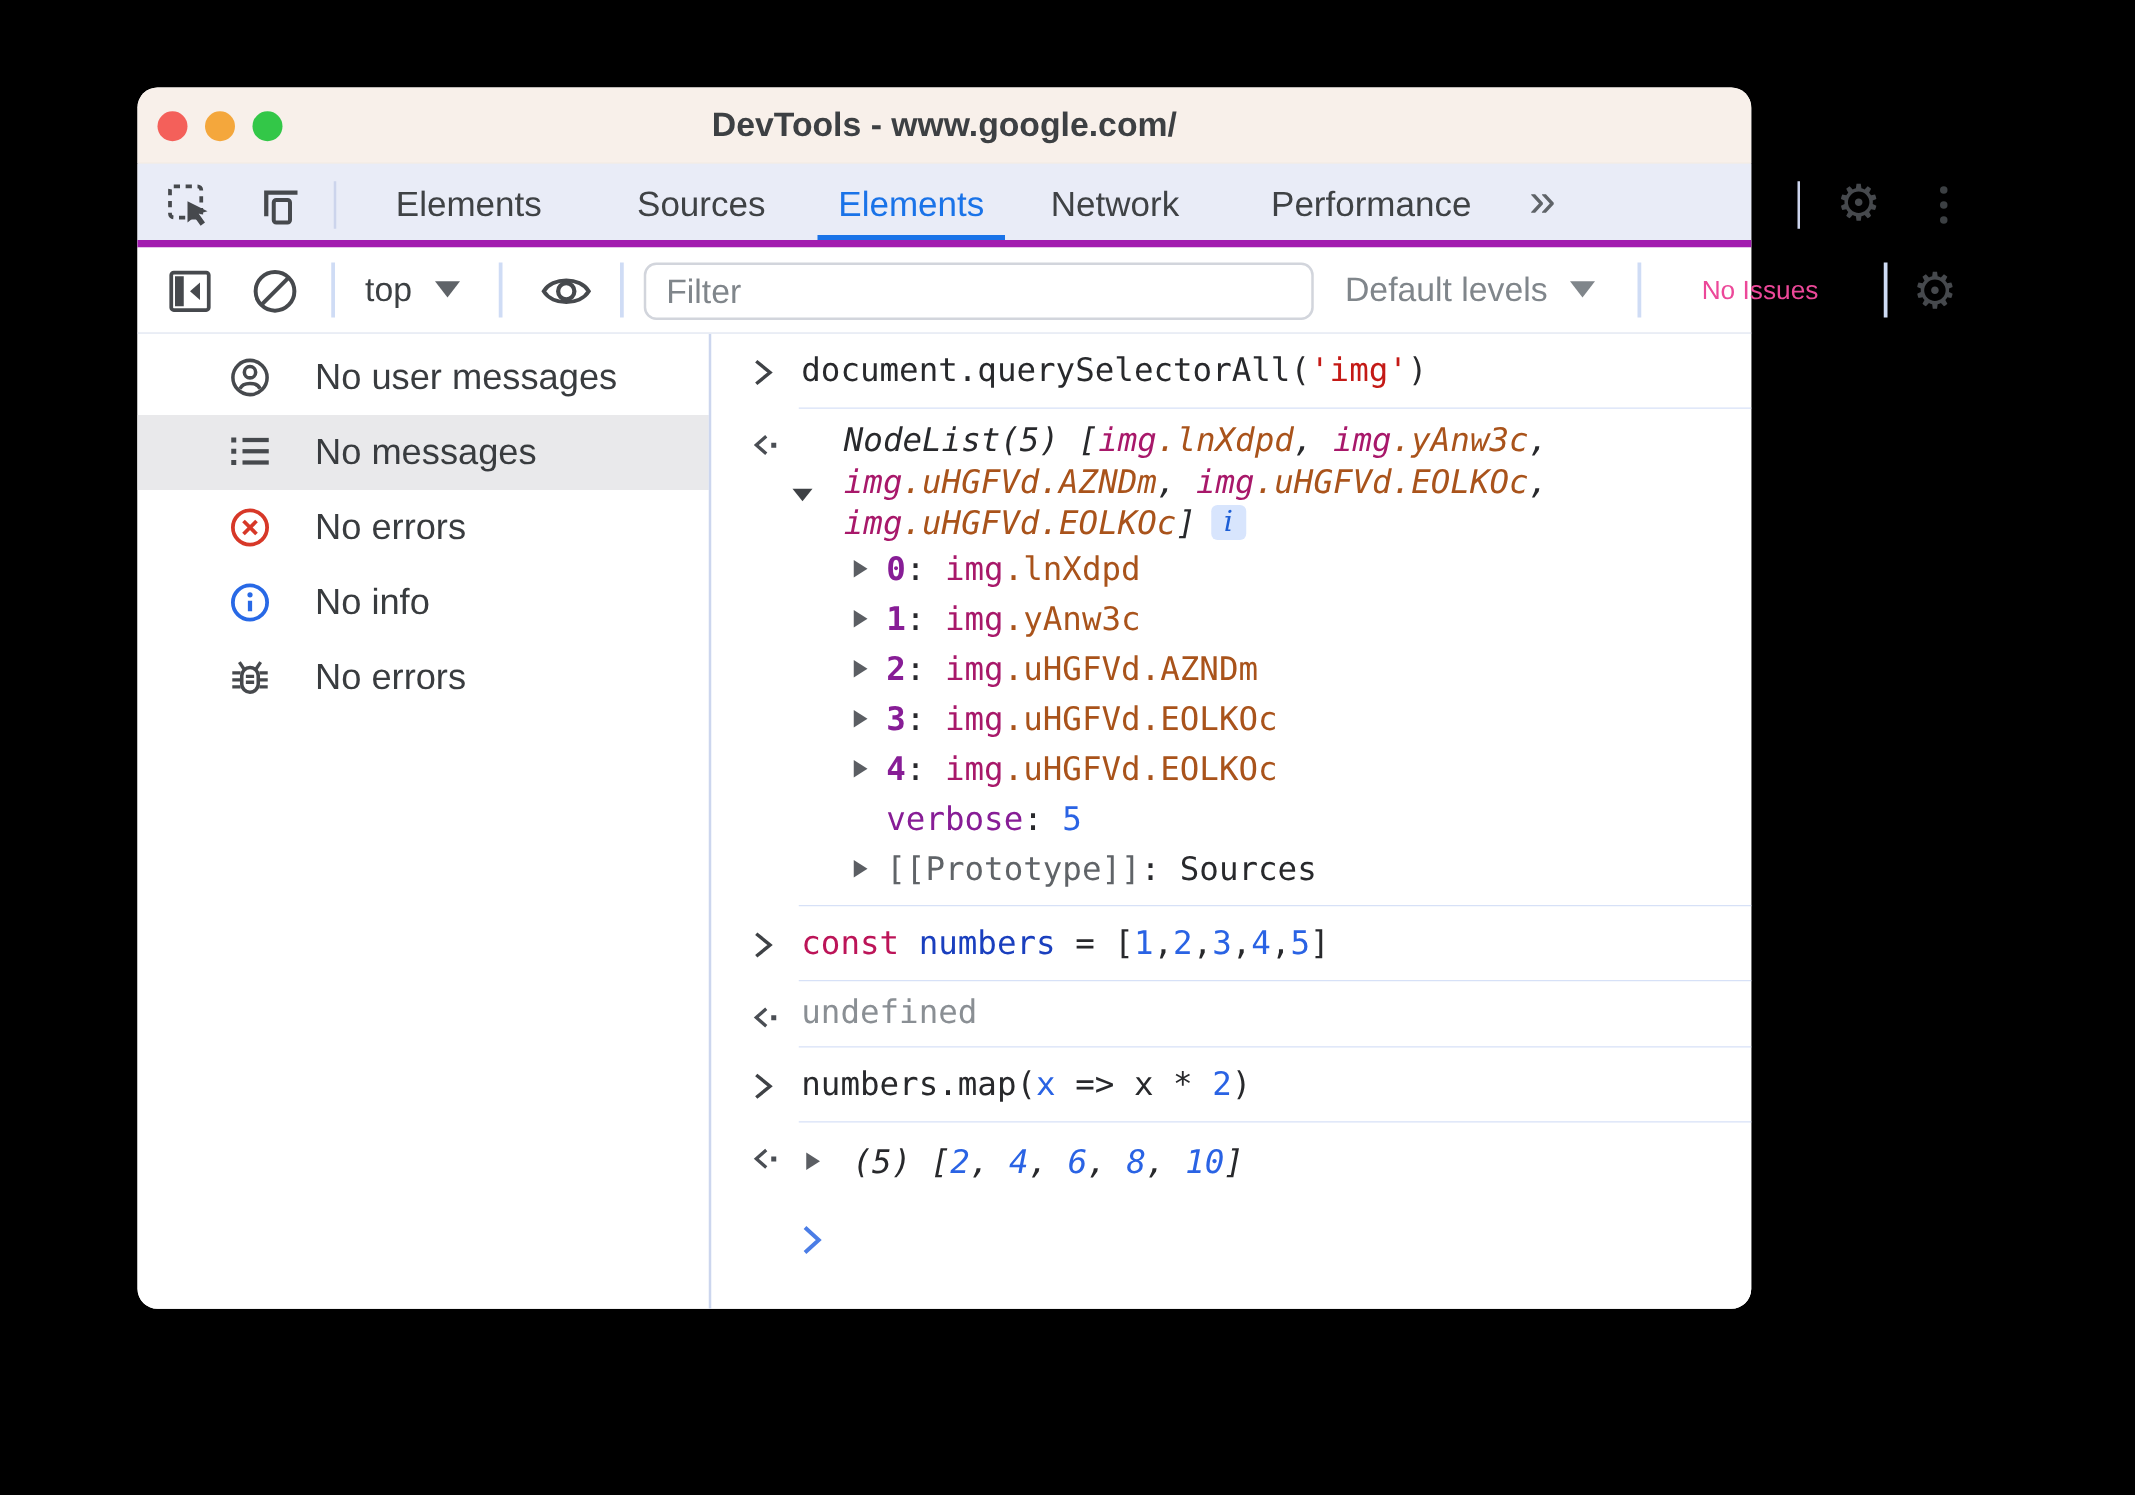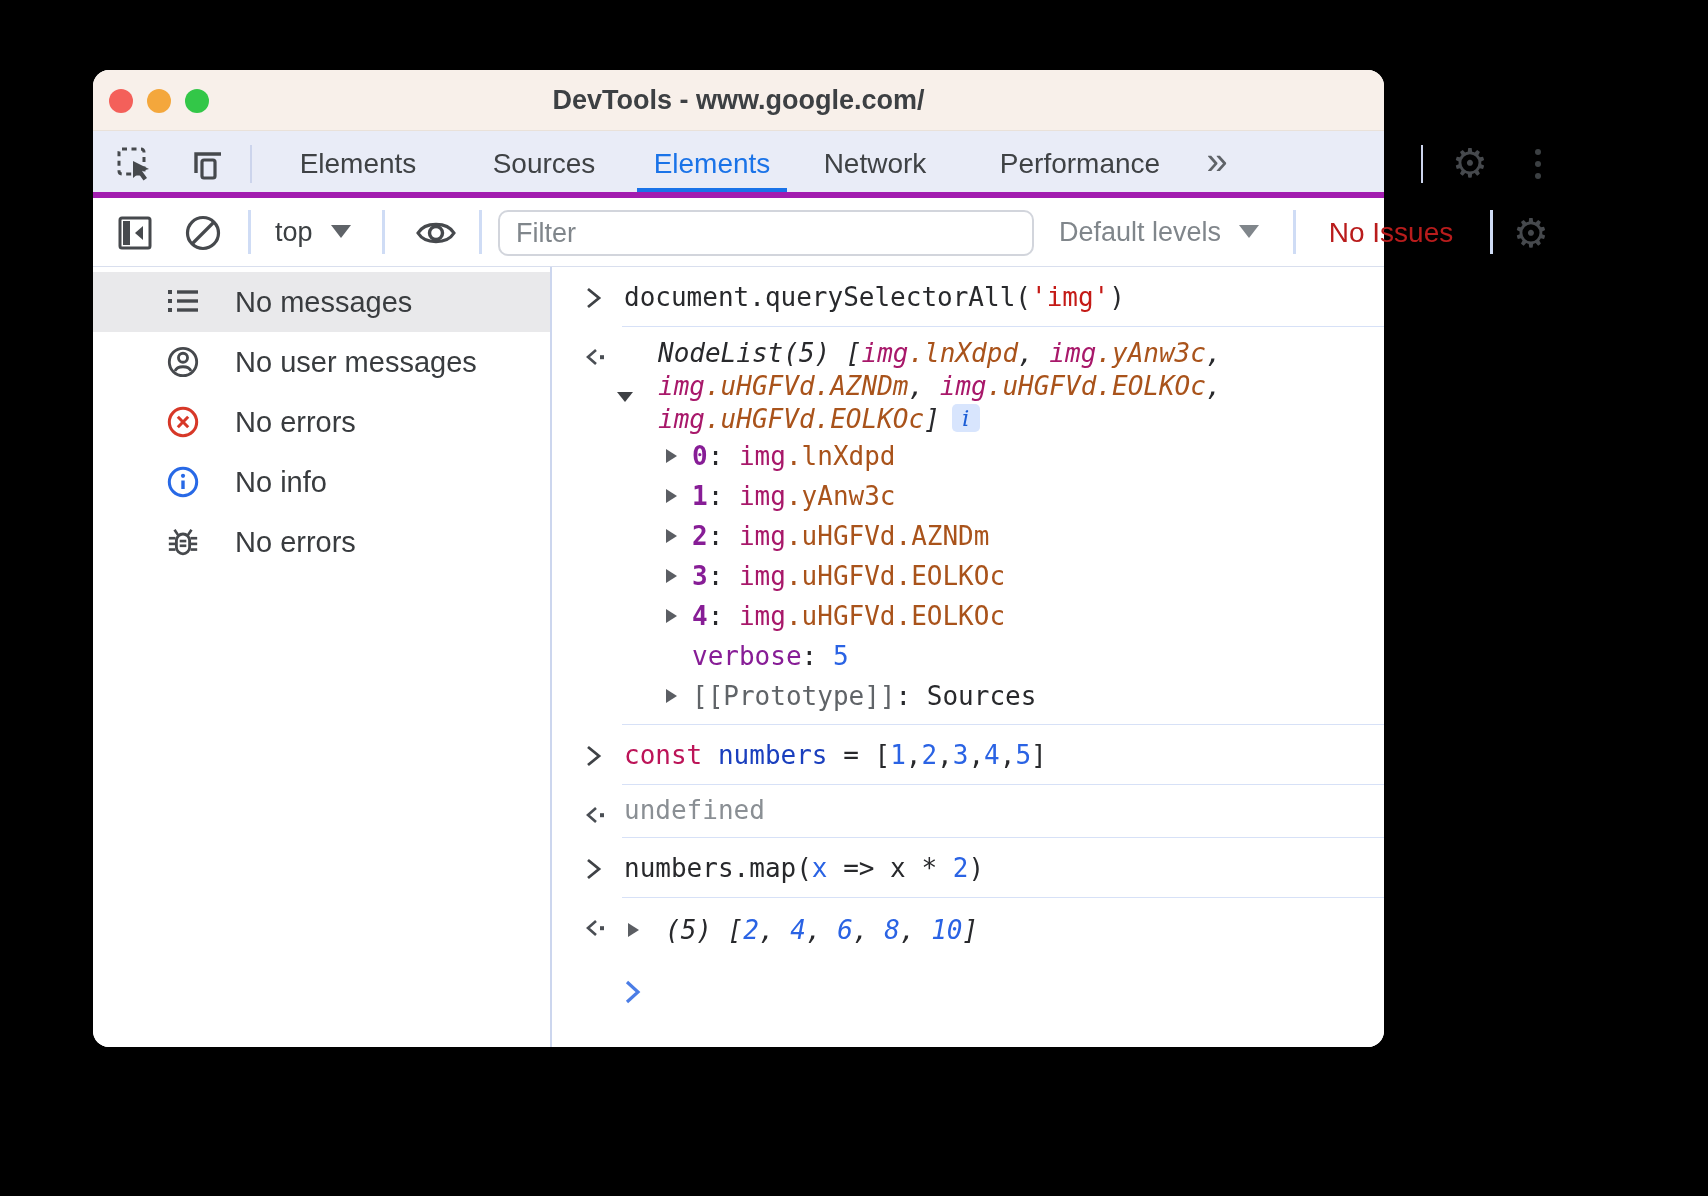--- a/index.html
+++ b/index.html
@@ -1,17 +1,17 @@
 <!DOCTYPE html>
 <html><head>
 <meta charset="utf-8">
 <style>
   html,body{margin:0;padding:0;background:#000;width:1708px;height:1196px;overflow:hidden;}
   *{box-sizing:border-box;}
-  .win{position:absolute;left:93px;top:70px;width:1291px;height:977px;border-radius:16px;
+  .win{position:absolute;left:110px;top:70px;width:1291px;height:977px;border-radius:16px;
        background:#fff;box-shadow:0 30px 90px rgba(0,0,0,.6);font-family:"Liberation Sans",sans-serif;}
   
   .titlebar{position:absolute;left:0;top:0;width:100%;height:61px;background:#f8f0ea;
             border-radius:16px 16px 0 0;border-bottom:1px solid #e9e1d9;}
   .light{position:absolute;top:19px;width:24px;height:24px;border-radius:50%;}
   .title{position:absolute;left:0;top:0;width:100%;height:61px;line-height:61px;text-align:center;
          font-size:27px;font-weight:bold;color:#3d4043;}
   
   .tabbar{position:absolute;left:0;top:61px;width:100%;height:67px;background:#e9ecf7;border-bottom:6px solid #a21caf;}
   .tbicon{position:absolute;top:14px;width:40px;height:40px;display:flex;align-items:center;justify-content:center;}
@@ -27,21 +27,21 @@
   .toolbar{position:absolute;left:0;top:128px;width:100%;height:69px;background:#fff;border-bottom:1px solid #d9dfee;}
   .tlicon{position:absolute;top:14px;width:42px;height:42px;display:flex;align-items:center;justify-content:center;}
   .vsep{position:absolute;top:12px;width:3px;height:44px;background:#cfdcf5;}
   .ctx{position:absolute;left:182px;top:0;height:69px;line-height:69px;font-size:27px;color:#3c4043;}
   .tri-down{display:inline-block;width:0;height:0;border-left:10px solid transparent;border-right:10px solid transparent;border-top:13px solid #5f6368;vertical-align:middle;margin-left:18px;margin-top:-4px;}
   .tri-down.gray{border-top-color:#80868b;}
   .filter{position:absolute;left:405px;top:12px;width:536px;height:46px;border:2px solid #d2d5dc;border-radius:10px;
           font-family:"Liberation Sans",sans-serif;font-size:27px;color:#202124;padding:0 16px;outline:none;background:#fff;}
   .filter::placeholder{color:#80868b;}
   .levels{position:absolute;left:966px;top:0;height:69px;line-height:69px;font-size:27px;color:#80868b;white-space:nowrap;}
-  .noissues{position:absolute;left:1298px;top:0;height:69px;line-height:69px;transform:translateX(-50%);font-size:28px;color:#b91c1c;white-space:nowrap;}
+  .noissues{position:absolute;left:1298px;top:0;height:69px;line-height:69px;transform:translateX(-50%);font-size:21px;color:#ec4899;white-space:nowrap;}
   .gearglyph{font-size:40px;color:#46494d;line-height:1;}
   
   .content{position:absolute;left:0;top:197px;width:100%;height:780px;background:#fff;border-radius:0 0 16px 16px;overflow:hidden;}
   .sidebar{position:absolute;left:0;top:0;width:457px;height:100%;}
   .side-sep{position:absolute;left:457px;top:0;width:2px;height:100%;background:#ccd6ee;}
   .srow{position:relative;height:60px;display:flex;align-items:center;}
   .srow.selected{background:#e9e9eb;}
   .srow .sicon{position:absolute;left:73px;width:34px;height:34px;display:flex;align-items:center;justify-content:center;}
   .srow .slabel{position:absolute;left:142px;font-size:29px;color:#393c3f;white-space:nowrap;}
   
@@ -145,42 +145,42 @@
     <div class="vsep" style="left:1397px;"></div>
     <div class="tlicon" style="left:1417px;">
         <span class="gearglyph">⚙</span>
       </div>
   </div>
 
   <div class="content">
     <div class="sidebar">
       <div style="height:5px;"></div>
       <div id="sidebar-host">
+          <div class="srow">
+            <span class="sicon">
+              <svg width="36" height="36" viewBox="0 0 36 36" xmlns="http://www.w3.org/2000/svg">
+                <circle cx="18" cy="18" r="14.5" fill="none" stroke="#46494d" stroke-width="3"></circle>
+                <circle cx="18" cy="13.5" r="4.8" fill="none" stroke="#46494d" stroke-width="3"></circle>
+                <path d="M9.5 27.5 C12 21.5 24 21.5 26.5 27.5" fill="none" stroke="#46494d" stroke-width="3"></path>
+              </svg>
+            </span>
+            <span class="slabel">No user messages</span>
+          </div>
           <div class="srow selected">
             <span class="sicon">
               <svg width="34" height="34" viewBox="0 0 34 34" xmlns="http://www.w3.org/2000/svg">
                 <rect x="2" y="5" width="4" height="4" fill="#46494d"></rect>
                 <rect x="11" y="5.3" width="21" height="3.4" fill="#46494d"></rect>
                 <rect x="2" y="14" width="4" height="4" fill="#46494d"></rect>
                 <rect x="11" y="14.3" width="21" height="3.4" fill="#46494d"></rect>
                 <rect x="2" y="23" width="4" height="4" fill="#46494d"></rect>
                 <rect x="11" y="23.3" width="21" height="3.4" fill="#46494d"></rect>
               </svg>
             </span>
             <span class="slabel">No messages</span>
-          </div>
-          <div class="srow">
-            <span class="sicon">
-              <svg width="36" height="36" viewBox="0 0 36 36" xmlns="http://www.w3.org/2000/svg">
-                <circle cx="18" cy="18" r="14.5" fill="none" stroke="#46494d" stroke-width="3"></circle>
-                <circle cx="18" cy="13.5" r="4.8" fill="none" stroke="#46494d" stroke-width="3"></circle>
-                <path d="M9.5 27.5 C12 21.5 24 21.5 26.5 27.5" fill="none" stroke="#46494d" stroke-width="3"></path>
-              </svg>
-            </span>
-            <span class="slabel">No user messages</span>
           </div>
           <div class="srow">
             <span class="sicon">
               <svg width="36" height="36" viewBox="0 0 36 36" xmlns="http://www.w3.org/2000/svg">
                 <circle cx="18" cy="18" r="14.5" fill="none" stroke="#d73828" stroke-width="3.2"></circle>
                 <line x1="12.5" y1="12.5" x2="23.5" y2="23.5" stroke="#d73828" stroke-width="3.2"></line>
                 <line x1="23.5" y1="12.5" x2="12.5" y2="23.5" stroke="#d73828" stroke-width="3.2"></line>
               </svg>
             </span>
             <span class="slabel">No errors</span>

